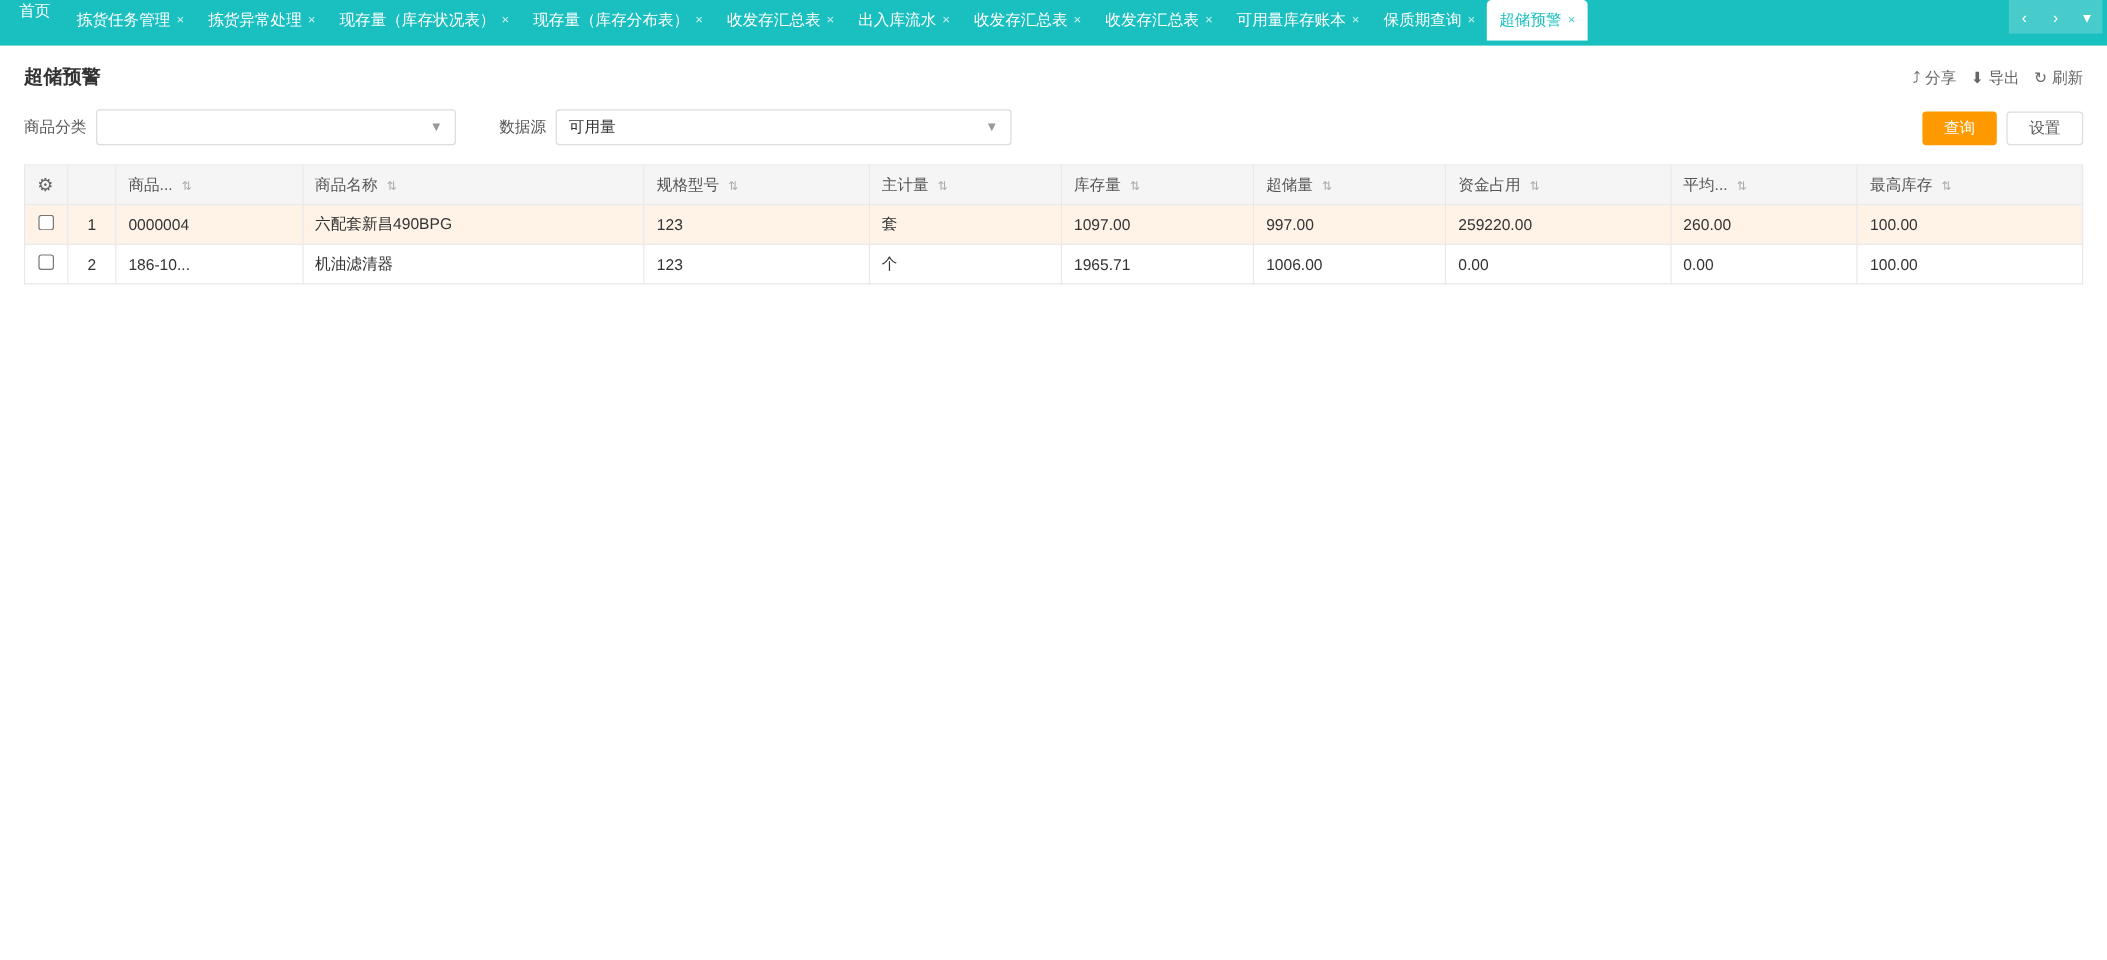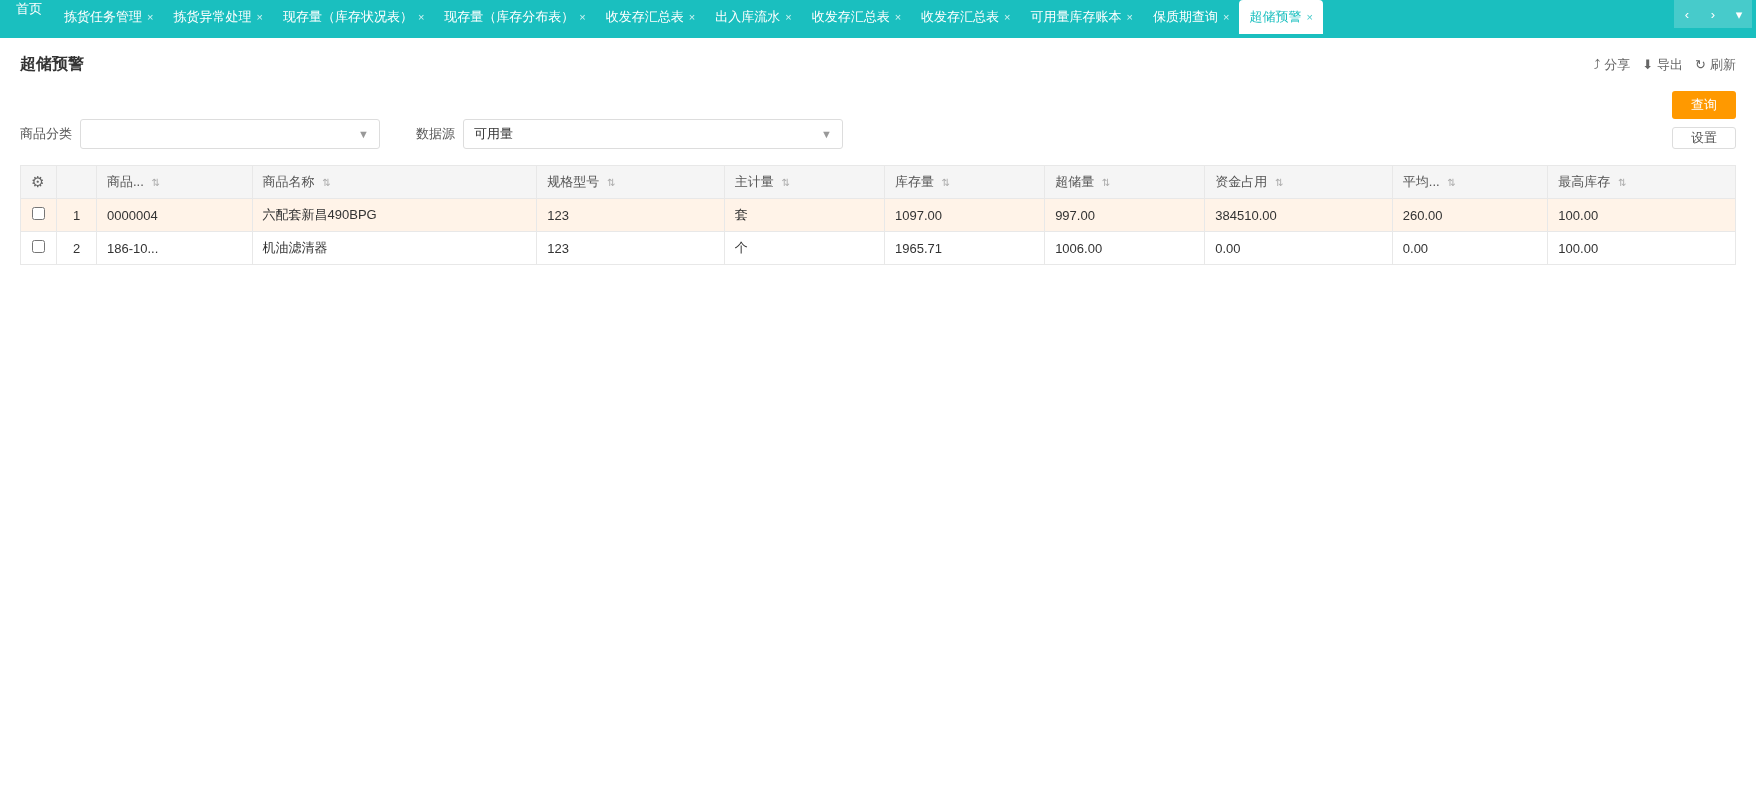--- a/index.html
+++ b/index.html
@@ -115,21 +115,20 @@
       cursor: pointer;
       justify-content: space-between;
       height: 30px;
     }
     .filter-select .chevron { color: #999; font-size: 11px; margin-left: 8px; }
 
     .filter-actions {
       margin-left: auto;
       display: flex;
       gap: 8px;
-      flex-direction: column;
     }
     .btn-query {
       background: #f90;
       color: #fff;
       border: none;
       border-radius: 3px;
       padding: 5px 18px;
       cursor: pointer;
       font-size: 13px;
     }
@@ -314,21 +313,21 @@
       <td class="th-checkbox">
         <input type="checkbox" style="">
       </td>
       <td class="row-num">1</td>
       <td>0000004</td>
       <td>六配套新昌490BPG</td>
       <td>123</td>
       <td>套</td>
       <td>1097.00</td>
       <td>997.00</td>
-      <td>384510.00</td>
+      <td>259220.00</td>
       <td>260.00</td>
       <td>100.00</td>
     </tr>
         <tr>
       <td class="th-checkbox">
         <input type="checkbox" style="">
       </td>
       <td class="row-num">2</td>
       <td>186-10...</td>
       <td>机油滤清器</td>

